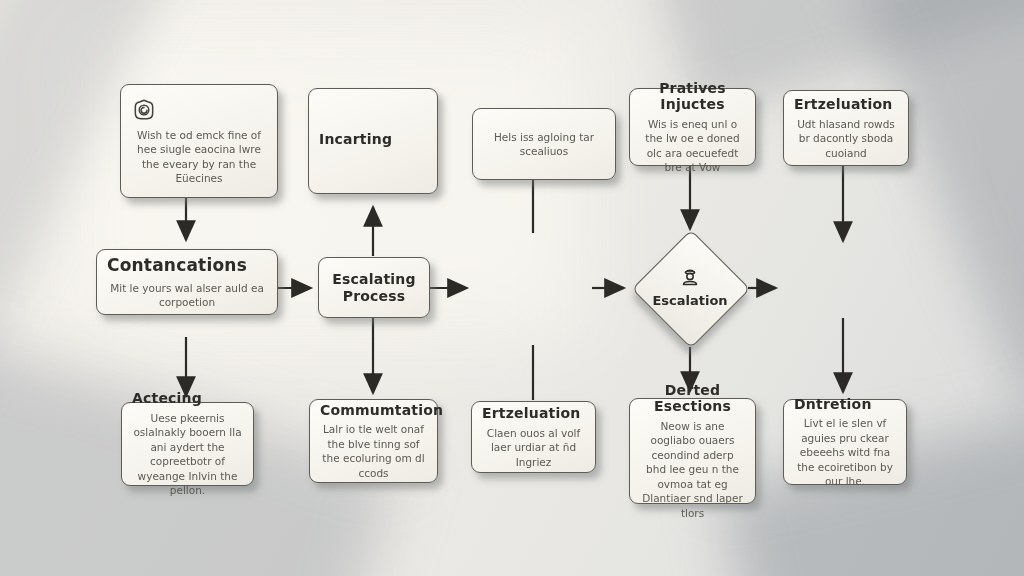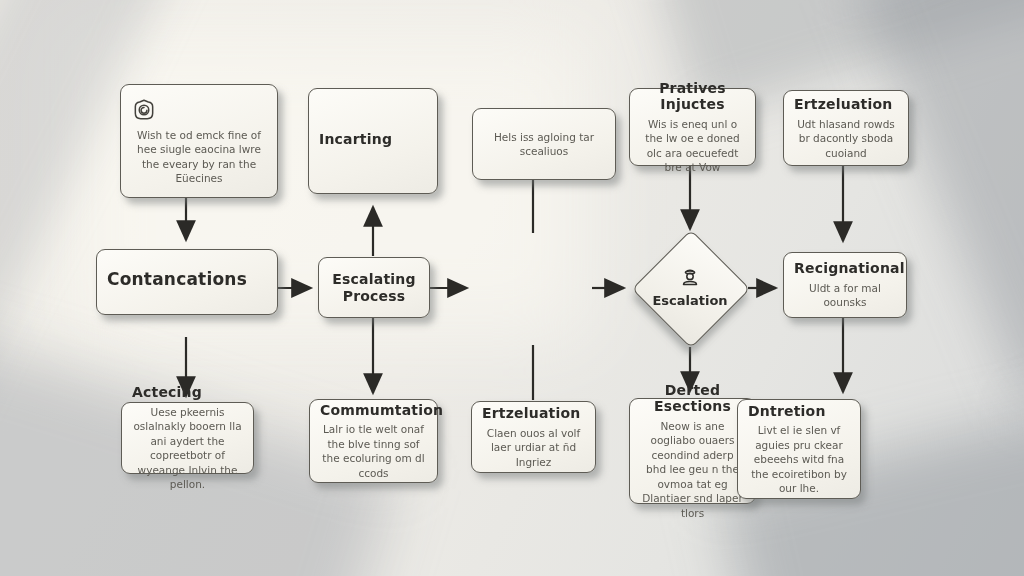--- a/index.html
+++ b/index.html
@@ -106,20 +106,21 @@
     <div class="body">Wis is eneq unl o the lw oe e doned olc ara oecuefedt bre at Vow</div>
   </div>
 
   <div class="node" style="left:783px;top:90px;width:126px;height:76px">
     <div class="title">Ertzeluation</div>
     <div class="body">Udt hlasand rowds br dacontly sboda cuoiand</div>
   </div>
 
   <div class="node" style="left:96px;top:249px;width:182px;height:66px">
     <div class="title lg">Contancations</div>
+    <div class="body">Mit le yours wal alser auld ea corpoetion</div>
   </div>
 
   <div class="node" style="left:318px;top:257px;width:112px;height:61px">
     <div class="title" style="margin-bottom:0">Escalating Process</div>
   </div>
 
 
   <div class="diamond" style="left:632px;top:230px">
     <div class="shape"></div>
     <div class="label">
@@ -128,43 +129,39 @@
           <path d="M9 4.8 C9 2.6 15 2.6 15 4.8"></path>
           <ellipse cx="12" cy="5.4" rx="4.6" ry="1.4"></ellipse>
           <circle cx="12" cy="9.4" r="3.2"></circle>
           <path d="M5.5 17.5 C5.5 13.6 18.5 13.6 18.5 17.5 Z"></path>
         </svg>
       </span>
       <span>Escalation</span>
     </div>
   </div>
 
-  <div class="node" style="left:783px;top:252px;width:124px;height:66px">
-    <div class="title">Recignational</div>
-    <div class="body">Uldt a for mal oounsks</div>
-  </div>
 
-  <div class="node" style="left:121px;top:402px;width:133px;height:72px">
+  <div class="node" style="left:121px;top:402px;width:133px;height:84px">
     <div class="title">Actecing</div>
     <div class="body">Uese pkeernis oslalnakly booern lla ani aydert the copreetbotr of wyeange Inlvin the pellon.</div>
   </div>
 
   <div class="node" style="left:309px;top:399px;width:129px;height:84px">
     <div class="title">Commumtation</div>
     <div class="body">Lalr io tle welt onaf the blve tinng sof the ecoluring om dl ccods</div>
   </div>
 
   <div class="node" style="left:471px;top:401px;width:125px;height:72px">
     <div class="title">Ertzeluation</div>
     <div class="body">Claen ouos al volf laer urdiar at ñd Ingriez</div>
   </div>
 
   <div class="node" style="left:629px;top:398px;width:127px;height:106px">
     <div class="title">Derted Esections</div>
     <div class="body">Neow is ane oogliabo ouaers ceondind aderp bhd lee geu n the ovmoa tat eg Dlantiaer snd laper tlors</div>
   </div>
 
-  <div class="node" style="left:737px;top:399px;width:124px;height:100px">
+  <div class="node" style="left:783px;top:399px;width:124px;height:86px">
     <div class="title">Dntretion</div>
     <div class="body">Livt el ie slen vf aguies pru ckear ebeeehs witd fna the ecoiretibon by our lhe.</div>
   </div>
 
 </div>
 
 </body></html>

